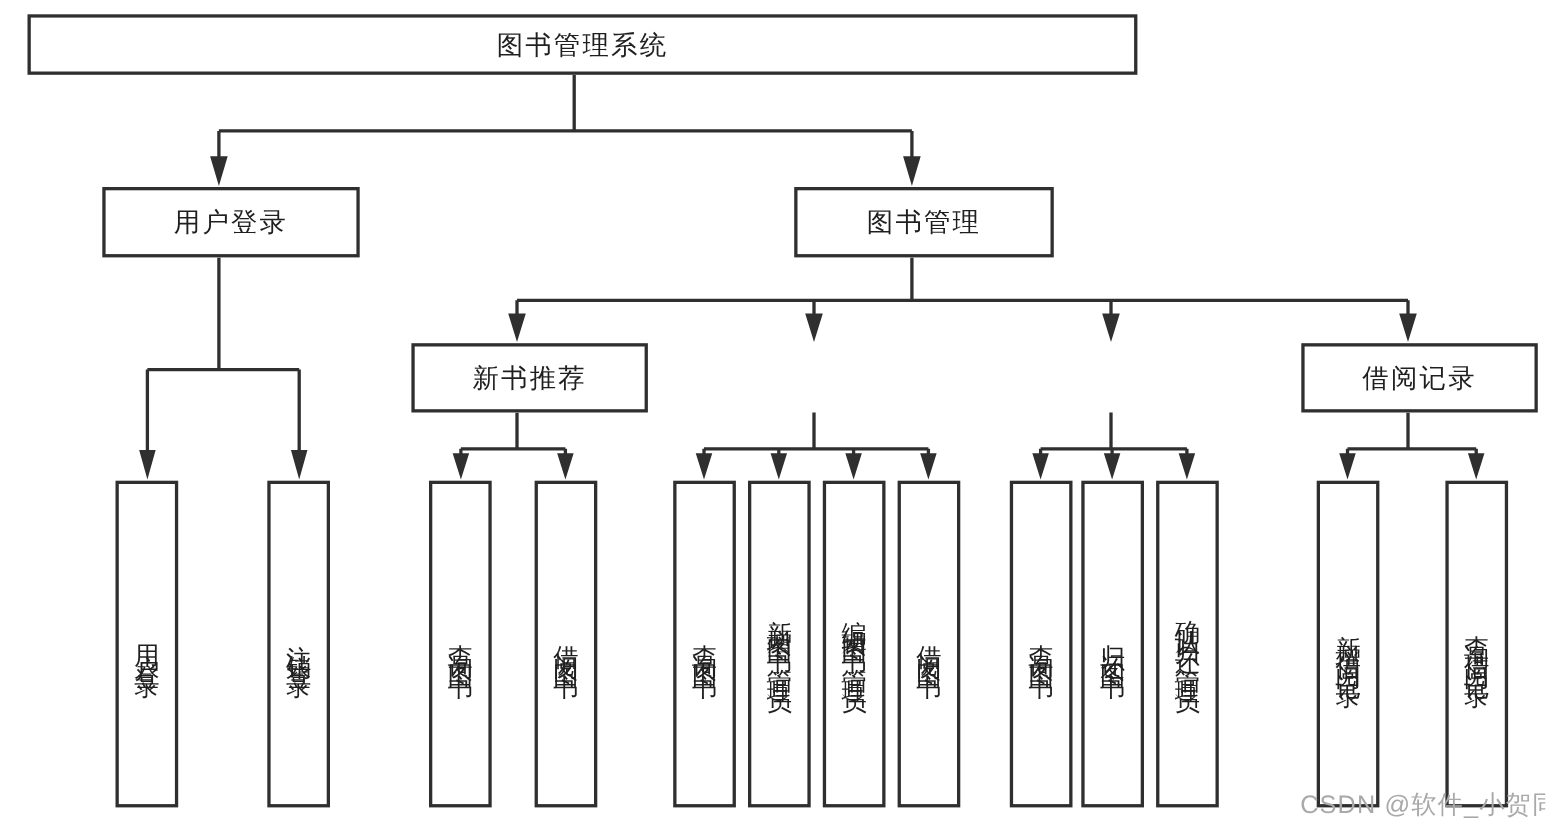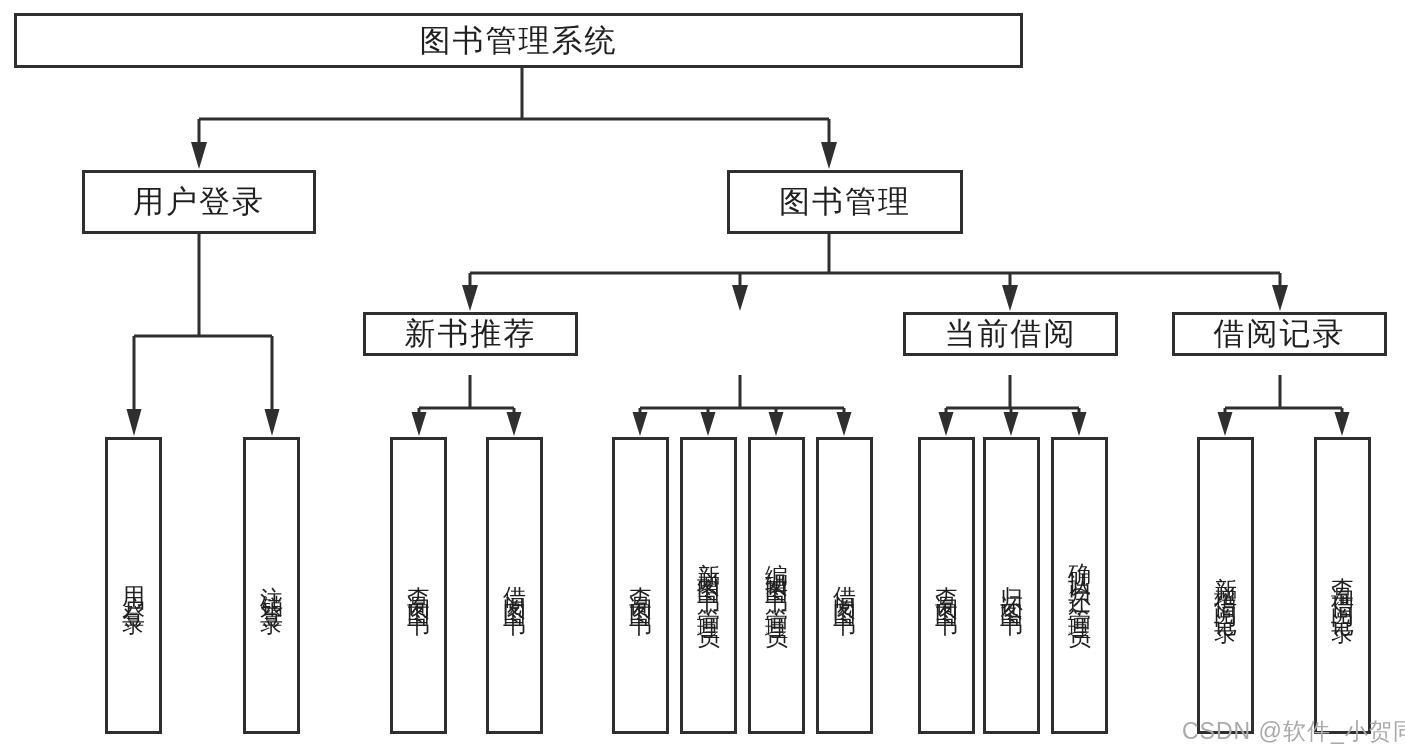--- a/index.html
+++ b/index.html
@@ -17,25 +17,25 @@
     overflow:hidden;
   }
   .wires{position:absolute;left:0;top:0;width:1405px;height:747px;}
   .node{
     position:absolute;
     border:3px solid var(--line);
     background:var(--box-bg);
     display:flex;align-items:center;justify-content:center;
     color:#1f1f1f;
   }
-  .h-node{font-size:31px;letter-spacing:2px;white-space:nowrap;}
+  .h-node{font-size:24px;letter-spacing:2px;white-space:nowrap;margin-left:11px;}
   .root{left:14px;top:13px;width:1009px;height:55px;}
   .lvl2-a{left:82px;top:170px;width:234px;height:64px;}
-  .lvl2-b{left:727px;top:170px;width:236px;height:64px;}
-  .lvl3{top:312px;width:215px;height:44px;}
+  .lvl2-b{left:711px;top:170px;width:236px;height:64px;}
+  .lvl3{top:312px;width:215px;height:63px;}
   .leaf{
     top:437px;width:57px;height:297px;
     writing-mode:vertical-lr;
     text-orientation:mixed;
     font-size:23px;
     letter-spacing:9px;
     line-height:51px;
     white-space:nowrap;
   }
   .watermark{
@@ -94,23 +94,20 @@
   <div class="node h-node lvl2-a">
     <span>用户登录</span>
   </div>
   <div class="node h-node lvl2-b">
     <span>图书管理</span>
   </div>
 
   <div class="node h-node lvl3" style="left:363px;">
     <span>新书推荐</span>
   </div>
-  <div class="node h-node lvl3" style="left:903px;">
-    <span>当前借阅</span>
-  </div>
   <div class="node h-node lvl3" style="left:1172px;">
     <span>借阅记录</span>
   </div>
 
   <div class="node leaf" style="left:105px;">用户登录</div>
   <div class="node leaf" style="left:243px;">注销登录</div>
 
   <div class="node leaf" style="left:390px;">查询图书</div>
   <div class="node leaf" style="left:486px;">借阅图书</div>
 

